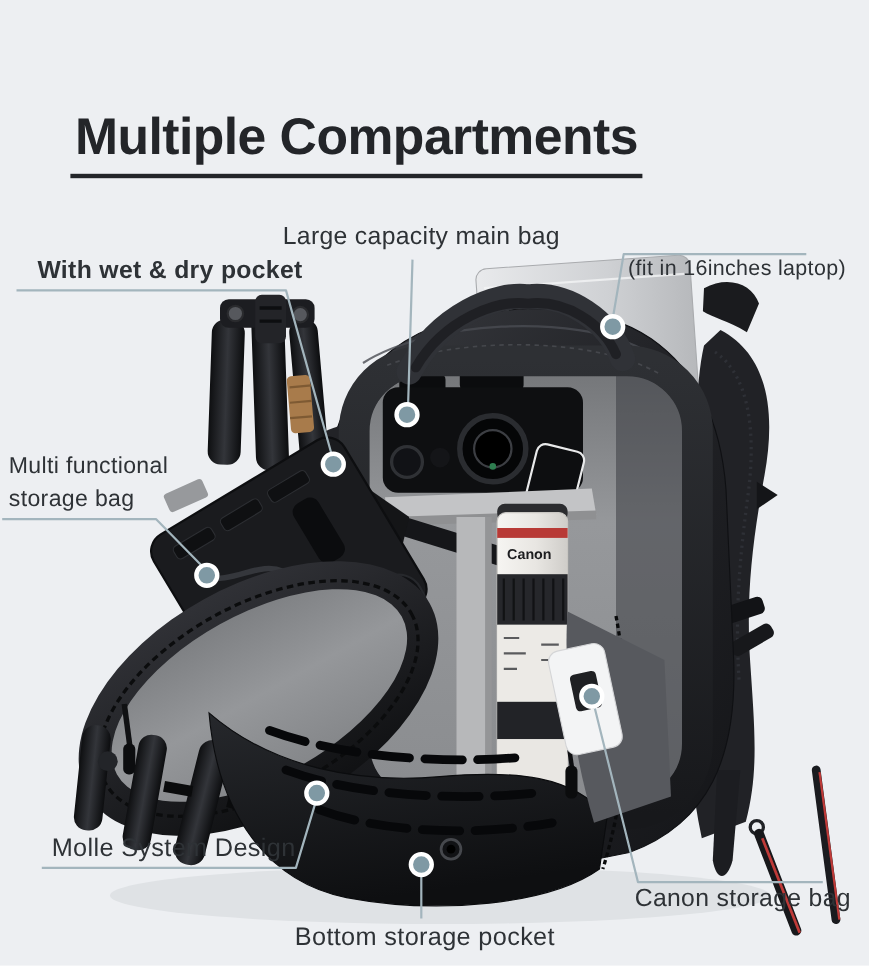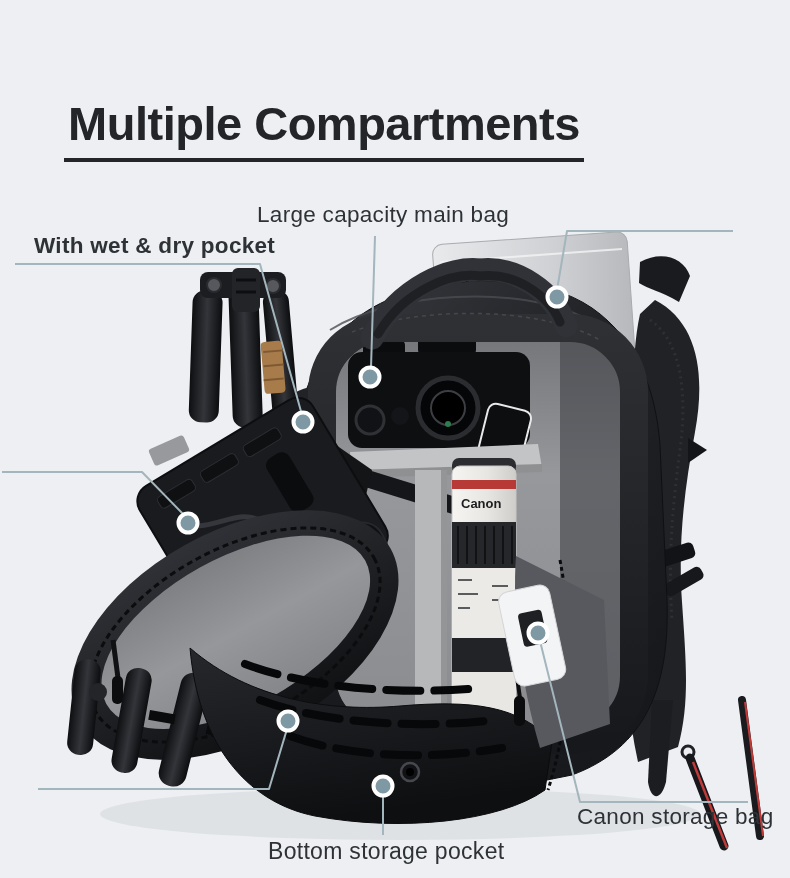--- a/index.html
+++ b/index.html
@@ -250,21 +250,27 @@
       <circle class="dot" cx="288" cy="721" r="9.5"></circle>
       <circle class="dot" cx="383" cy="786" r="9.5"></circle>
       <circle class="dot" cx="538" cy="633" r="9.5"></circle>
     </g>
   </svg>
 
   <h1 class="page-title"><span class="u">Multiple Compartments</span></h1>
 
   <div class="callout fs22" style="left:257px;top:202px;">Large capacity main bag</div>
 
+  <div class="callout fs19" style="left:571px;top:233px;">(fit in 16inches laptop)</div>
 
   <div class="callout fs22" style="left:34px;top:233px;font-weight:bold;">With wet &amp; dry pocket</div>
 
-
+  <div class="callout fs21" style="left:8px;top:409px;">
+    <div>Multi functional</div>
+    <div>storage bag</div>
+  </div>
+
+  <div class="callout fs23" style="left:47px;top:757px;">Molle System Design</div>
 
   <div class="callout fs23" style="left:268px;top:838px;">Bottom storage pocket</div>
 
   <div class="callout fs22" style="left:577px;top:804px;">Canon storage bag</div>
 </div>
 
 </body></html>

